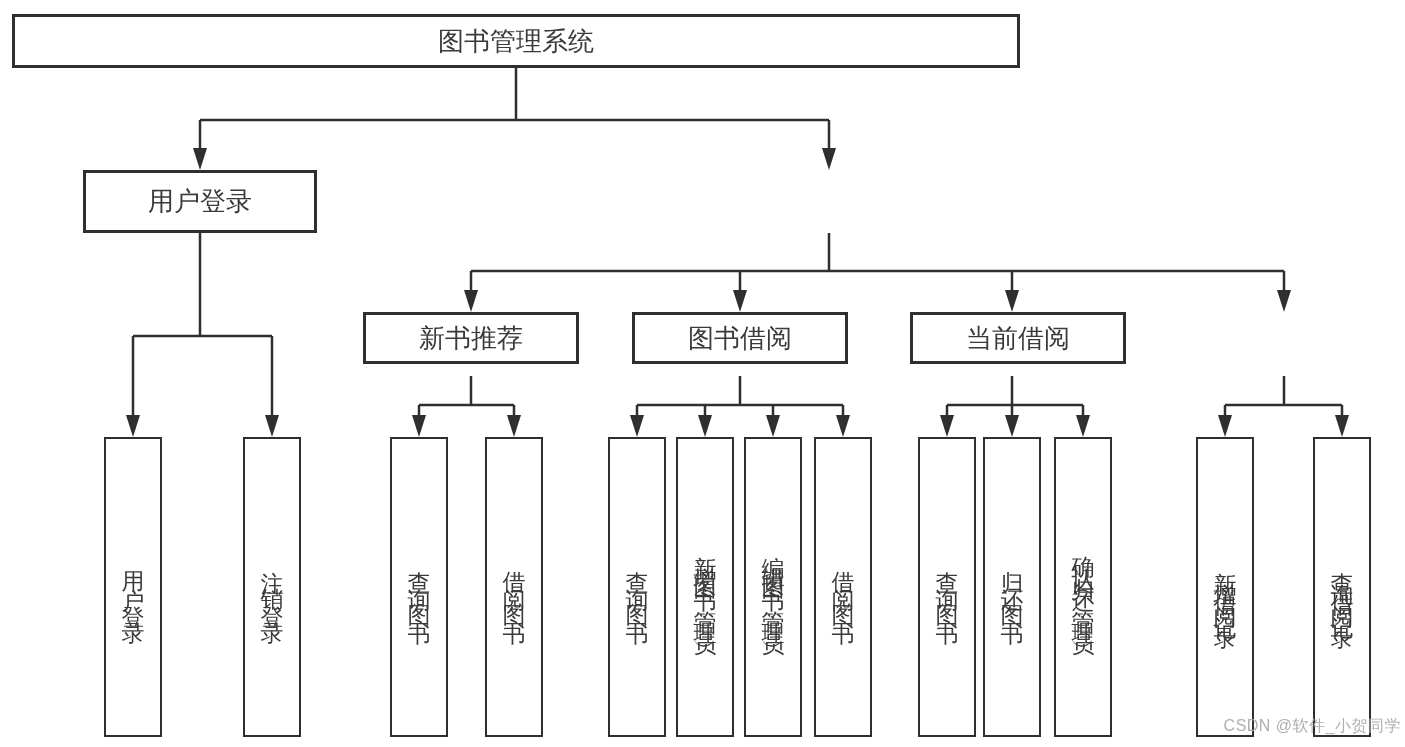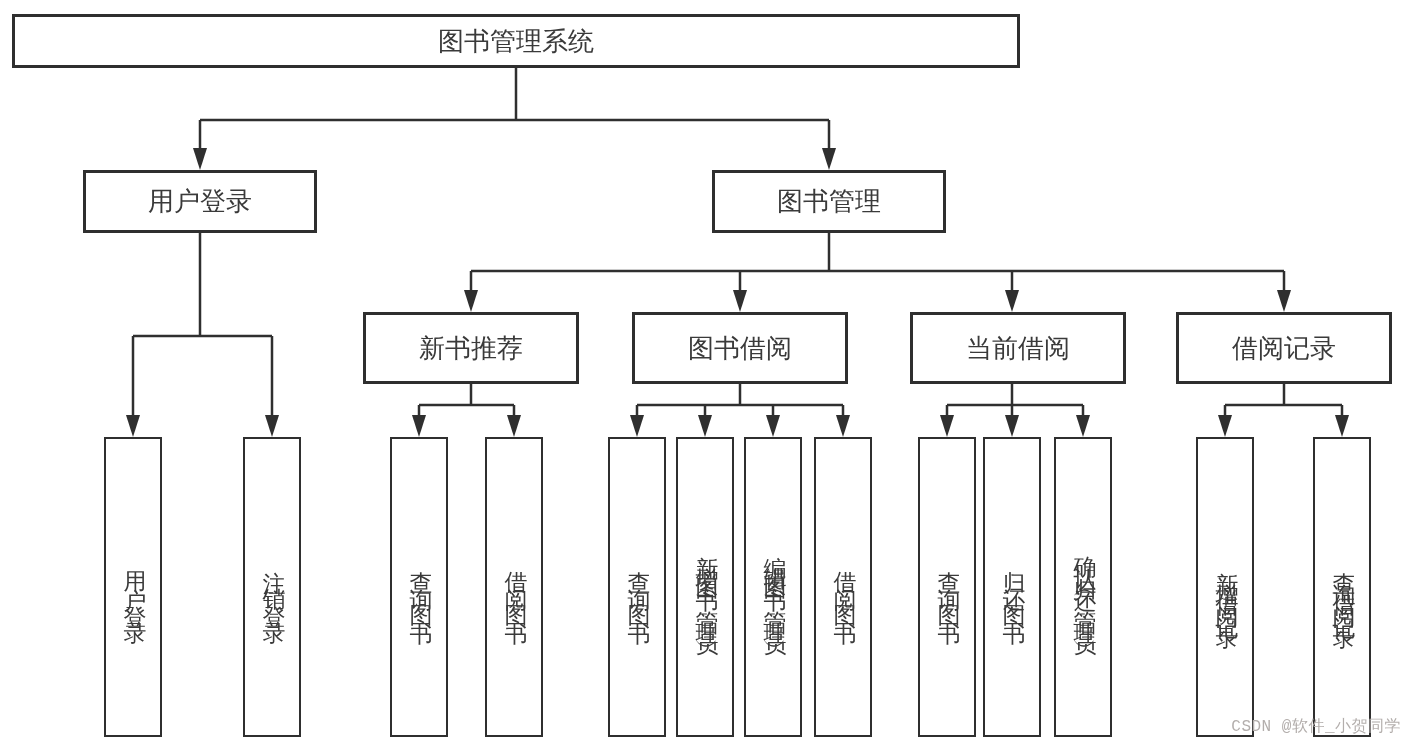--- a/index.html
+++ b/index.html
@@ -1,21 +1,21 @@
 <!DOCTYPE html>
 <html><head>
 <meta charset="utf-8">
 <style>
   html, body { margin: 0; padding: 0; background: #ffffff; }
   .stage {
     position: relative;
     width: 1405px;
     height: 747px;
     background: #ffffff;
-    font-family: Liberation Mono, monospace;
+    font-family: Liberation Sans, sans-serif;
     overflow: hidden;
   }
   svg.connectors {
     position: absolute;
     left: 0; top: 0;
     width: 1405px; height: 747px;
     z-index: 1;
   }
   .box {
     position: absolute;
@@ -26,21 +26,21 @@
     display: flex;
     align-items: center;
     justify-content: center;
     z-index: 2;
     white-space: nowrap;
   }
   .root-box   { left: 12px;  top: 14px;  width: 1008px; height: 54px; font-size: 26px; }
   .l2-box     { width: 234px; height: 63px; font-size: 26px; }
   .l2-a       { left: 83px;  top: 170px; }
   .l2-b       { left: 712px; top: 170px; }
-  .l3-box     { width: 216px; height: 72px; font-size: 26px; top: 312px; }
+  .l3-box     { width: 216px; height: 52px; font-size: 26px; top: 312px; }
   .l3-a { left: 363px; }
   .l3-b { left: 632px; }
   .l3-c { left: 903px; margin-left: 7px; }
   .l3-d { left: 1176px; }
   .leaf {
     position: absolute;
     box-sizing: border-box;
     top: 437px;
     width: 58px;
     height: 300px;
@@ -149,26 +149,24 @@
       <polygon points="1012,437 1005,415 1019,415"></polygon>
       <polygon points="1083,437 1076,415 1090,415"></polygon>
       <polygon points="1225,437 1218,415 1232,415"></polygon>
       <polygon points="1342,437 1335,415 1349,415"></polygon>
     </g>
   </svg>
 
   <div class="box root-box">图书管理系统</div>
 
   <div class="box l2-box l2-a">用户登录</div>
-  <div class="box l2-box l2-b">图书管理</div>
 
   <div class="box l3-box l3-a">新书推荐</div>
   <div class="box l3-box l3-b">图书借阅</div>
   <div class="box l3-box l3-c">当前借阅</div>
-  <div class="box l3-box l3-d">借阅记录</div>
 
   <div class="leaf ls17 leaf-1">用户登录</div>
   <div class="leaf ls17 leaf-2">注销登录</div>
   <div class="leaf ls17 leaf-3">查询图书</div>
   <div class="leaf ls17 leaf-4">借阅图书</div>
   <div class="leaf ls17 leaf-5">查询图书</div>
   <div class="leaf ls11 leaf-6">新增图书（管理员）</div>
   <div class="leaf ls11 leaf-7">编辑图书（管理员）</div>
   <div class="leaf ls17 leaf-8">借阅图书</div>
   <div class="leaf ls17 leaf-9">查询图书</div>

